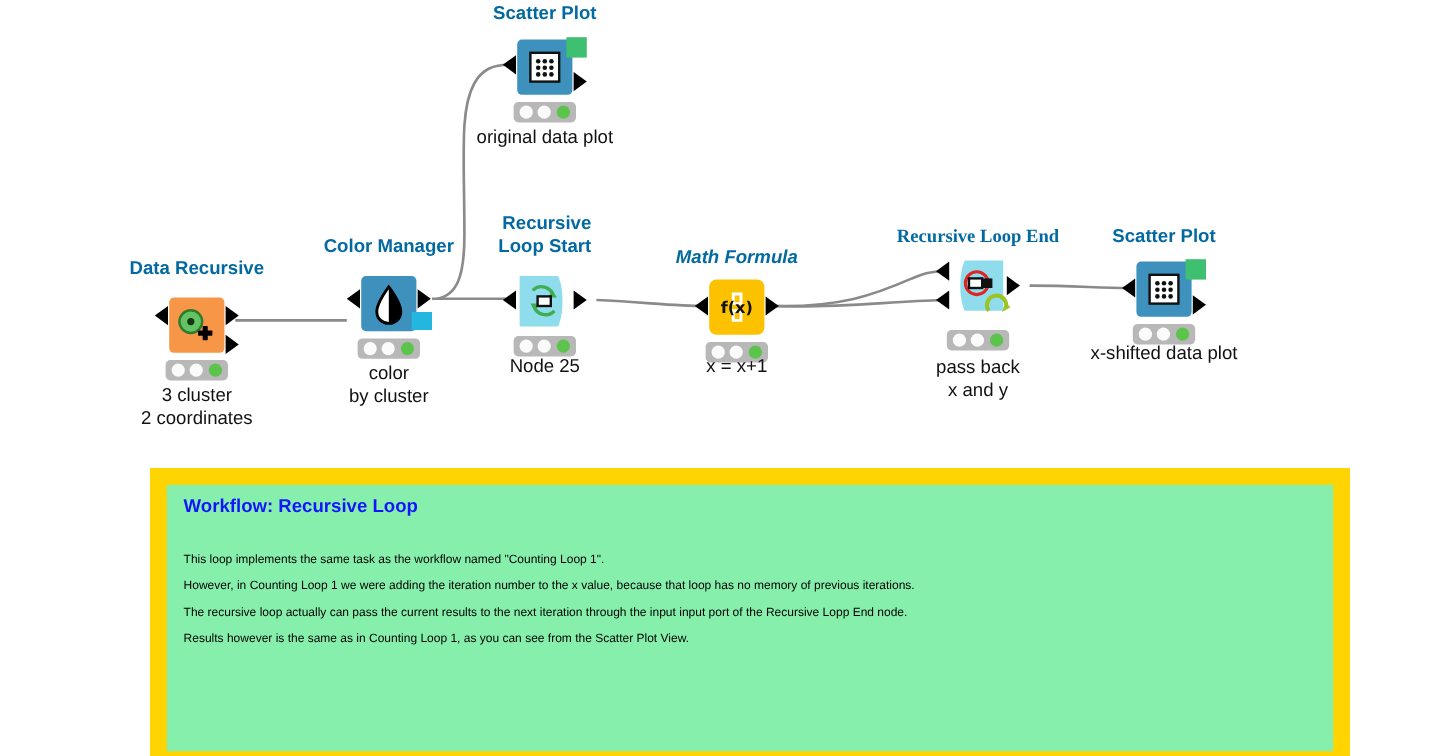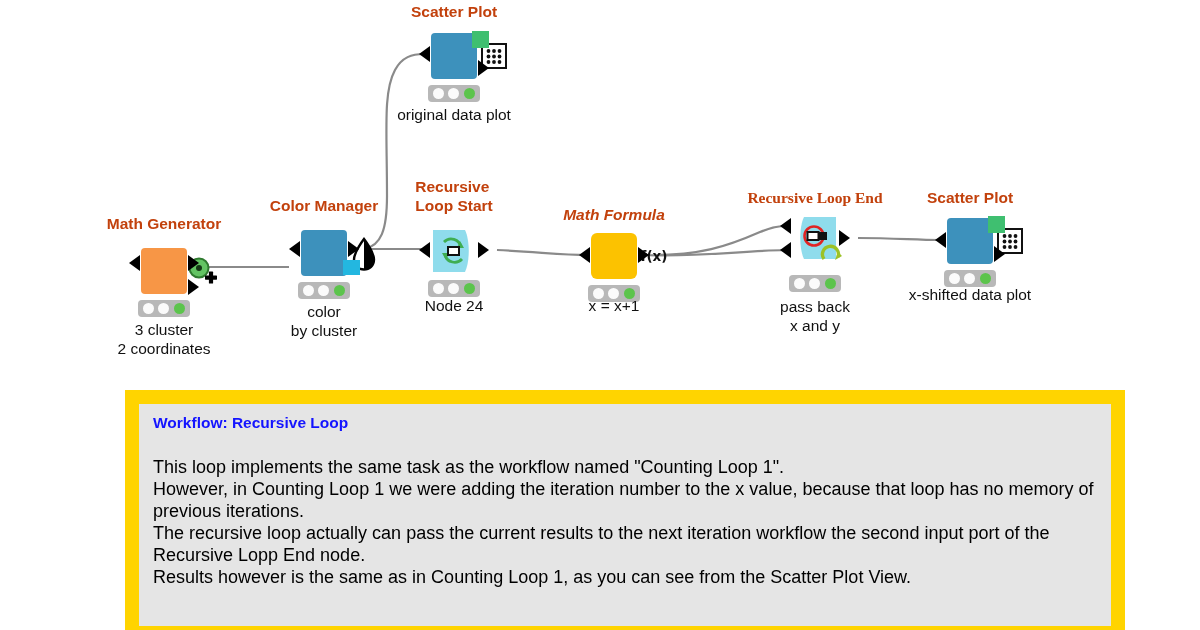--- a/index.html
+++ b/index.html
@@ -24,24 +24,24 @@
   }
 
   
   .node {
     position: absolute;
     width: 0; height: 0;
   }
   .node-title {
     position: absolute;
     white-space: pre;
-    text-align: left;
+    text-align: right;
     font-size: 15.5px;
     font-weight: bold;
-    color: #c2410c;
+    color: #0369a1;
     line-height: 19px;
     left: 50%;
     transform: translateX(-50%);
   }
   .node-body {
     position: absolute;
     left: -23px; top: 0;
     width: 46px; height: 46px;
   }
   .node-sub {
@@ -55,21 +55,20 @@
     transform: translateX(-50%);
     top: 72px;
   }
 
   
   .tile {
     position: absolute;
     left: 0; top: 0;
     width: 46px; height: 46px;
     border-radius: 4px;
-    padding-left: 40px;
   }
   .tile.orange { background: #F79646; }
   .tile.steelblue { background: #3D91BC; }
   .tile.amber { background: #FCC200; border-radius: 6px; }
 
   
   .loopshape { position: absolute; left: 0; top: 0; }
 
   
   .port {
@@ -120,33 +119,33 @@
   
   #annotation {
     position: absolute;
     left: 125px; top: 390px;
     width: 1000px; height: 250px;
     background: #FFD400;
     padding: 14px;
   }
   #annotation .inner {
     width: 100%; height: 100%;
-    background: #e5e5e5;
+    background: #86efac;
     padding: 10px 14px 8px 14px;
     overflow: hidden;
   }
   .ann-title {
     font-size: 15.5px;
     font-weight: bold;
     color: #1414FF;
     margin-bottom: 24px;
     white-space: pre;
   }
   .ann-line {
-    font-size: 18px;
+    font-size: 10px;
     color: #000;
     line-height: 22px;
     white-space: pre-wrap;
   }
 </style>
 </head>
 <body>
 
 <div id="canvas">
 
@@ -163,21 +162,21 @@
 
       <path d="M646 255 C 700 256 728 246 760 232 C 770 228 776 226 786 226"></path>
 
       <path d="M646 255 C 700 257 740 251 786 250"></path>
 
       <path d="M858 238 C 895 238 915 240 940 240"></path>
     </g>
   </svg>
 
   <div class="node" style="left:164px; top:248px;">
-    <div class="node-title" style="top:-34px;">Math Generator</div>
+    <div class="node-title" style="top:-34px;">Data Recursive</div>
     <div class="node-body">
       <div class="tile orange">
         <svg width="46" height="46" viewBox="0 0 46 46" xmlns="http://www.w3.org/2000/svg">
           <circle cx="18" cy="20" r="9.5" fill="#63C463" stroke="#2F7A2F" stroke-width="2"></circle>
           <circle cx="18" cy="20" r="3" fill="#143814"></circle>
           <g fill="#000">
             <rect x="24" y="27.5" width="12" height="4.2" rx="0.6"></rect>
             <rect x="27.9" y="23.6" width="4.2" height="12" rx="0.6"></rect>
           </g>
         </svg>
@@ -263,21 +262,21 @@
         <rect x="17" y="19" width="11" height="8" fill="#ffffff" stroke="#111" stroke-width="2"></rect>
       </svg>
       <div class="port in" style="left:-12px; top:14px;"></div>
       <div class="port out" style="right:-12px; top:14px;"></div>
     </div>
     <div class="status">
       <i></i>
       <i></i>
       <i class="on"></i>
     </div>
-    <div class="node-sub" style="top:68px;">Node 24</div>
+    <div class="node-sub" style="top:68px;">Node 25</div>
   </div>
 
   <div class="node" style="left:614px; top:233px;">
     <div class="node-title" style="top:-28px;font-style:italic;">Math Formula</div>
     <div class="node-body">
       <div class="tile amber">
         <svg width="46" height="46" viewBox="0 0 46 46" xmlns="http://www.w3.org/2000/svg">
           <g fill="none" stroke="#ffffff" stroke-width="2.4">
             <path d="M20 12 L 26.5 12 L 26.5 20 L 20 20 Z"></path>
             <path d="M20 26 L 26.5 26 L 26.5 34 L 20 34 Z"></path>
@@ -351,18 +350,18 @@
       <i class="on"></i>
     </div>
     <div class="node-sub" style="top:67px;">x-shifted data plot</div>
   </div>
 
   <div id="annotation">
     <div class="inner">
       <div class="ann-title">Workflow: Recursive Loop</div>
       <div class="ann-line">This loop implements the same task as the workflow named "Counting Loop 1".</div>
       <div class="ann-line">However, in Counting Loop 1 we were adding the iteration number to the x value, because that loop has no memory of previous iterations.</div>
-      <div class="ann-line">The recursive loop actually can pass the current results to the next iteration workflow the second input port of the Recursive Lopp End node.</div>
+      <div class="ann-line">The recursive loop actually can pass the current results to the next iteration through the input input port of the Recursive Lopp End node.</div>
       <div class="ann-line">Results however is the same as in Counting Loop 1, as you can see from the Scatter Plot View.</div>
     </div>
   </div>
 
 </div>
 
 </body></html>

